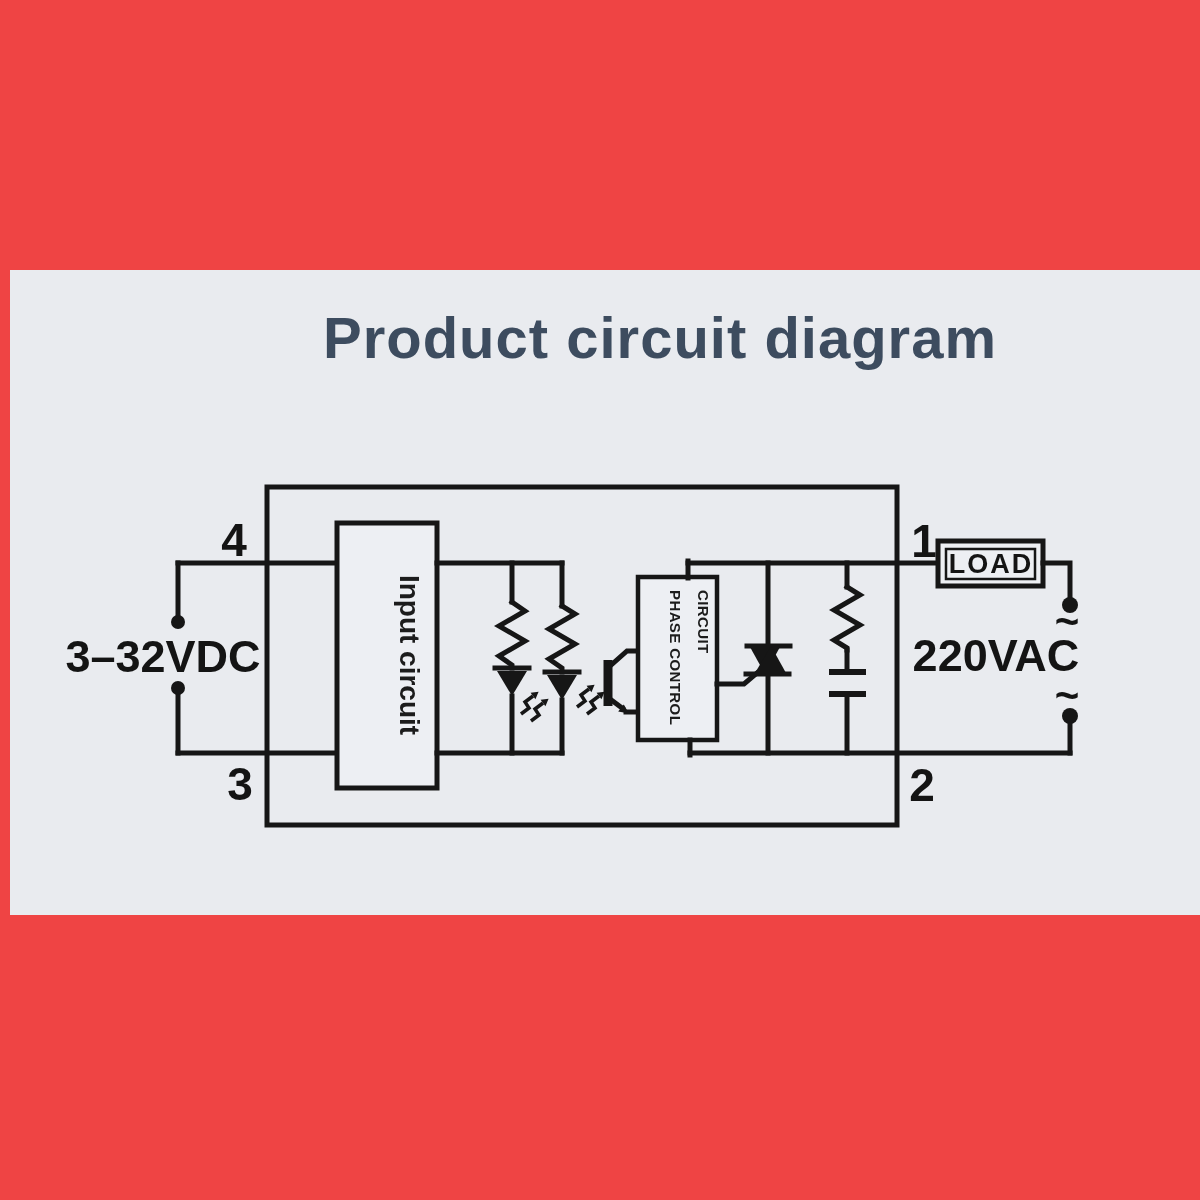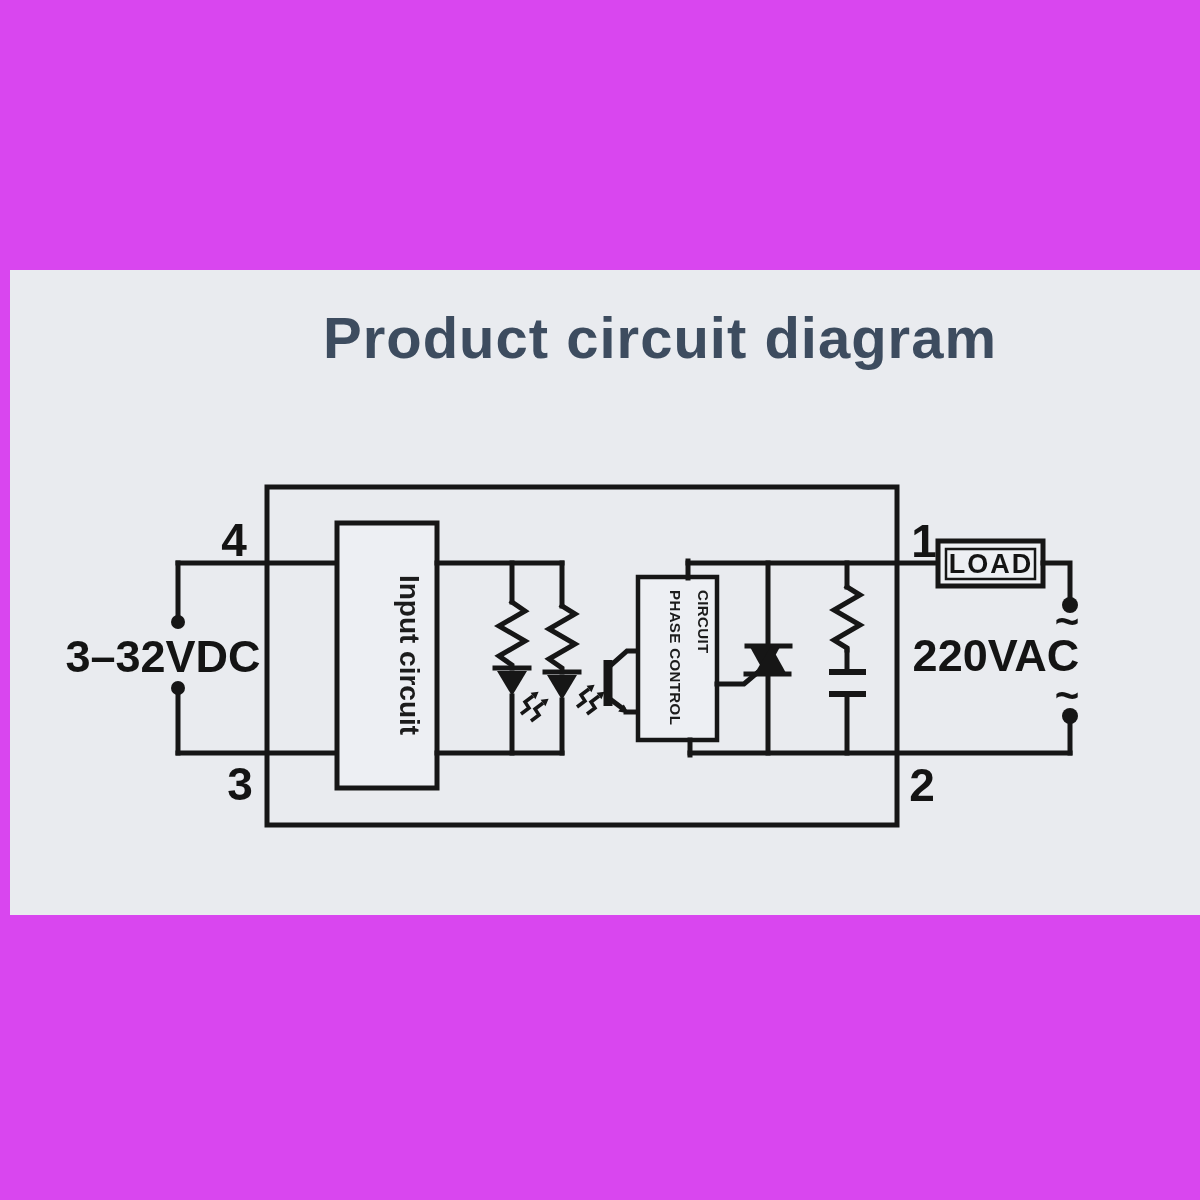--- a/index.html
+++ b/index.html
@@ -1,20 +1,20 @@
 <!DOCTYPE html>
 <html><head>
 <meta charset="utf-8">
 <style>
   html, body { margin: 0; padding: 0; background: #ffffff; }
   .stage {
     position: relative;
     width: 1200px;
     height: 1200px;
-    background: #d946ef;
+    background: #ef4444;
     overflow: hidden;
     font-family: "Liberation Sans", sans-serif;
   }
   svg { display: block; }
   .wire   { stroke: #161616; stroke-width: 5; fill: none; stroke-linecap: square; }
   .boxline { stroke: #161616; stroke-width: 5; }
   .solid  { fill: #161616; stroke: none; }
   .lbl    { fill: #141414; font-weight: bold; }
   .lbl-big { font-size: 45px; }
   .lbl-term { font-size: 46px; }

